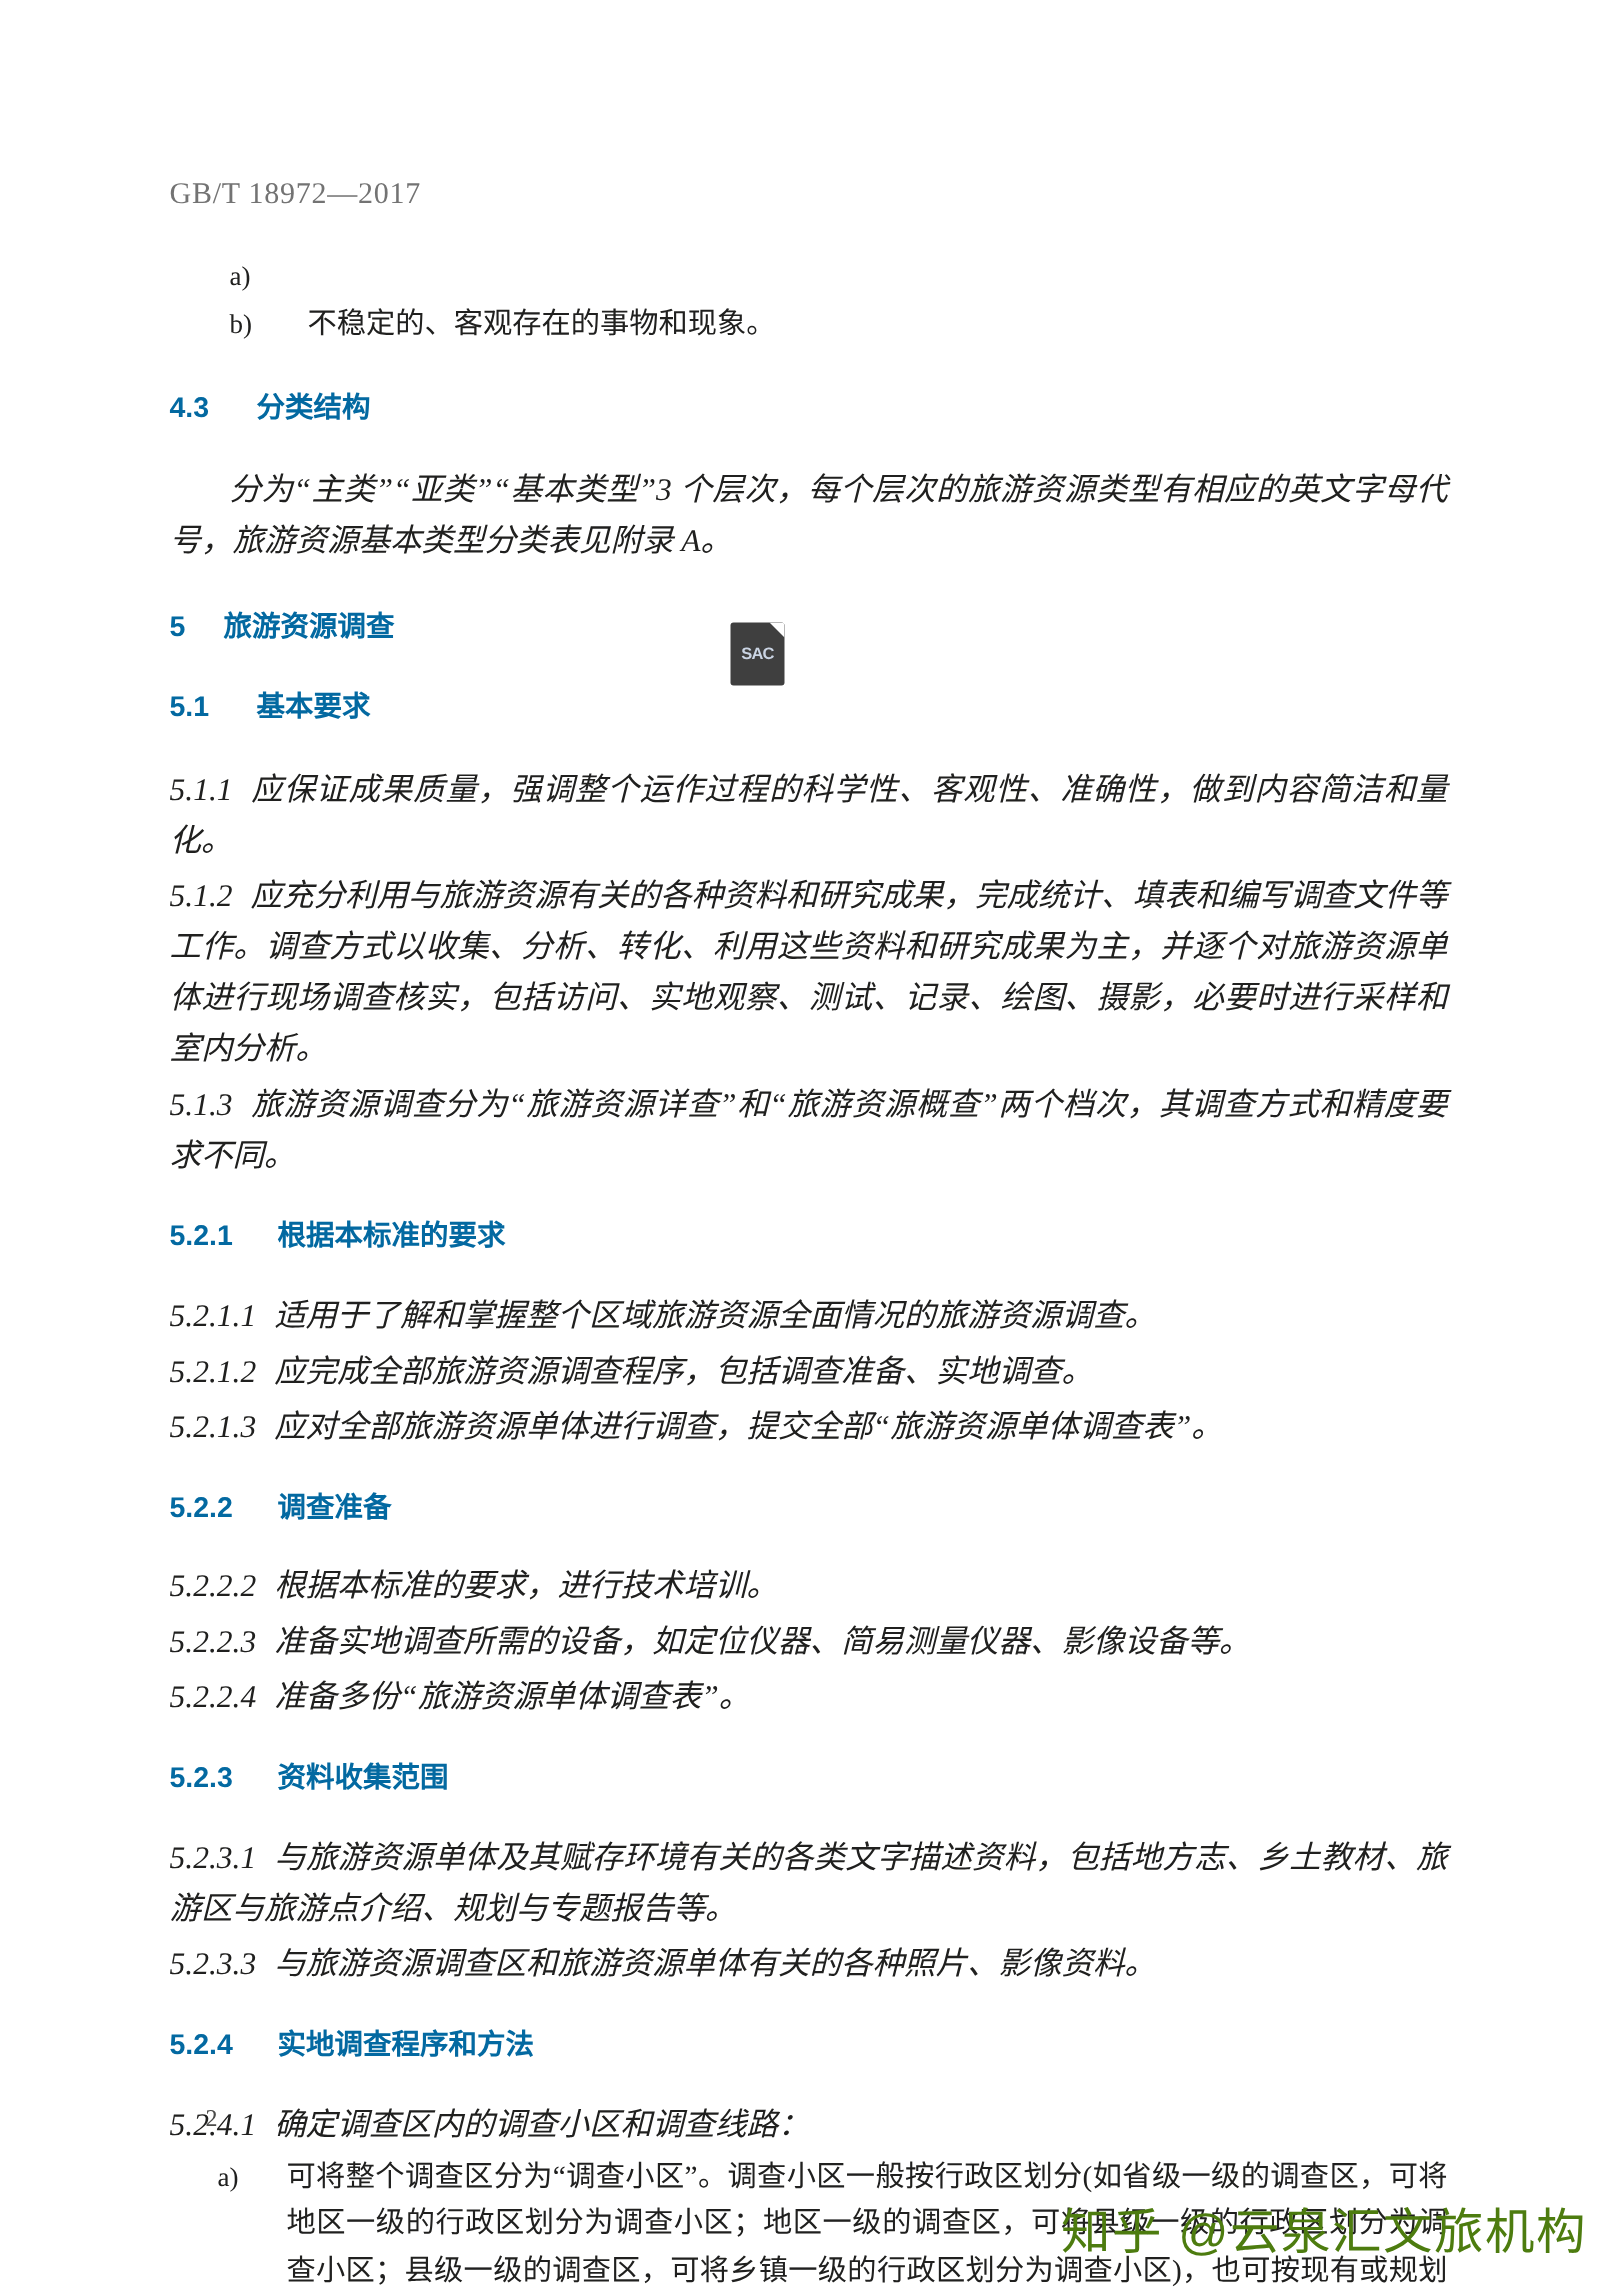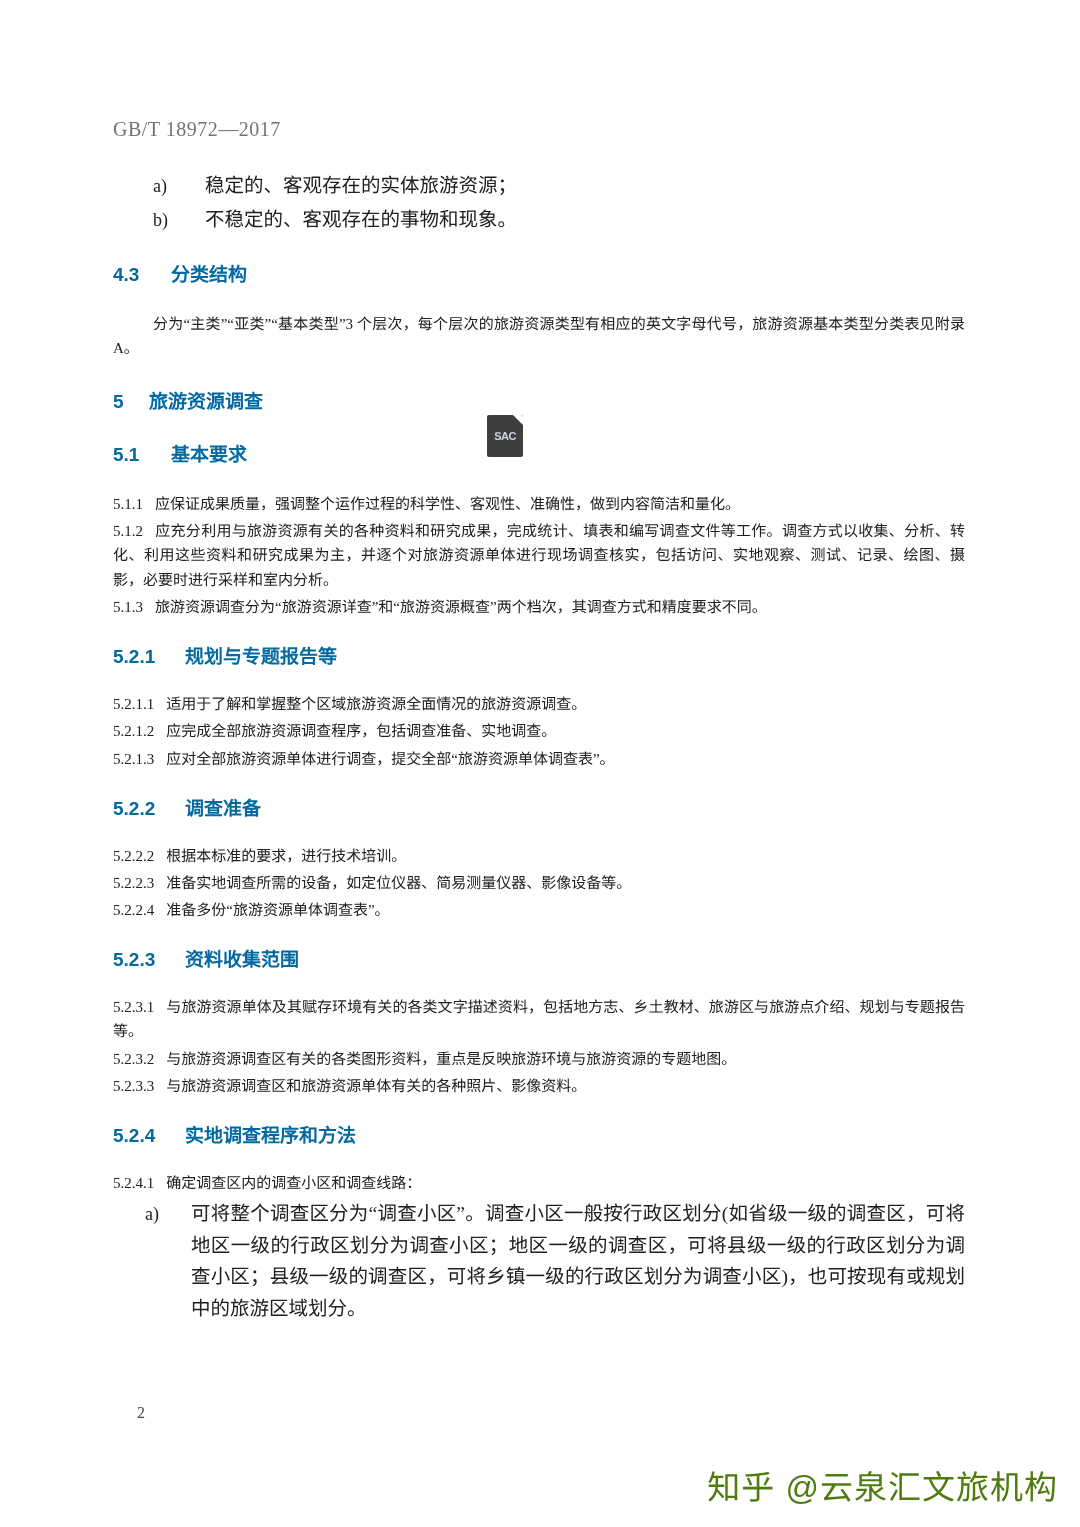--- a/index.html
+++ b/index.html
@@ -116,25 +116,26 @@
   }
   .h-num {
     display: inline-block;
     min-width: 58px;
   }
   .h-num.wide { min-width: 72px; }
   .h-num.narrow { min-width: 36px; }
 
   
   .clause {
-    font-size: 15px;
+    font-size: 21px;
     line-height: 1.62;
     margin: 0 0 3px 0;
     text-align: justify;
     text-justify: inter-ideograph;
+    font-style: italic;
   }
   .clause .cnum {
     display: inline-block;
     min-width: 0;
     margin-right: 12px;
     font-family: "Liberation Serif", "DejaVu Serif", serif;
   }
   .clause.indent-first {
     text-indent: 40px;
   }
@@ -199,21 +200,20 @@
 
 <div class="page">
 
   <div class="content">
 
     <div class="running-head">GB/T  18972—2017</div>
 
     <ul class="alpha-list">
       <li class="alpha-item">
         <span class="alpha-marker">a)</span>
-        <span class="alpha-text">稳定的、客观存在的实体旅游资源；</span>
       </li>
       <li class="alpha-item">
         <span class="alpha-marker">b)</span>
         <span class="alpha-text">不稳定的、客观存在的事物和现象。</span>
       </li>
     </ul>
 
     <h3 class="h3">
       <span class="h-num">4.3</span><span>分类结构</span>
     </h3>
@@ -233,21 +233,21 @@
     </p>
     <p class="clause">
       <span class="cnum">5.1.2</span><span>应充分利用与旅游资源有关的各种资料和研究成果，完成统计、填表和编写调查文件等工作。调查方式以收集、分析、转化、利用这些资料和研究成果为主，并逐个对旅游资源单体进行现场调查核实，包括访问、实地观察、测试、记录、绘图、摄影，必要时进行采样和室内分析。</span>
     </p>
     <p class="clause">
       <span class="cnum">5.1.3</span><span>旅游资源调查分为“旅游资源详查”和“旅游资源概查”两个档次，其调查方式和精度要求不同。</span>
     </p>
 
 
     <h4 class="h4">
-      <span class="h-num wide">5.2.1</span><span>规划与专题报告等</span>
+      <span class="h-num wide">5.2.1</span><span>根据本标准的要求</span>
     </h4>
 
     <p class="clause">
       <span class="cnum">5.2.1.1</span><span>适用于了解和掌握整个区域旅游资源全面情况的旅游资源调查。</span>
     </p>
     <p class="clause">
       <span class="cnum">5.2.1.2</span><span>应完成全部旅游资源调查程序，包括调查准备、实地调查。</span>
     </p>
     <p class="clause">
       <span class="cnum">5.2.1.3</span><span>应对全部旅游资源单体进行调查，提交全部“旅游资源单体调查表”。</span>
@@ -266,23 +266,20 @@
     <p class="clause">
       <span class="cnum">5.2.2.4</span><span>准备多份“旅游资源单体调查表”。</span>
     </p>
 
     <h4 class="h4">
       <span class="h-num wide">5.2.3</span><span>资料收集范围</span>
     </h4>
 
     <p class="clause">
       <span class="cnum">5.2.3.1</span><span>与旅游资源单体及其赋存环境有关的各类文字描述资料，包括地方志、乡土教材、旅游区与旅游点介绍、规划与专题报告等。</span>
-    </p>
-    <p class="clause">
-      <span class="cnum">5.2.3.2</span><span>与旅游资源调查区有关的各类图形资料，重点是反映旅游环境与旅游资源的专题地图。</span>
     </p>
     <p class="clause">
       <span class="cnum">5.2.3.3</span><span>与旅游资源调查区和旅游资源单体有关的各种照片、影像资料。</span>
     </p>
 
     <h4 class="h4">
       <span class="h-num wide">5.2.4</span><span>实地调查程序和方法</span>
     </h4>
 
     <p class="clause">

